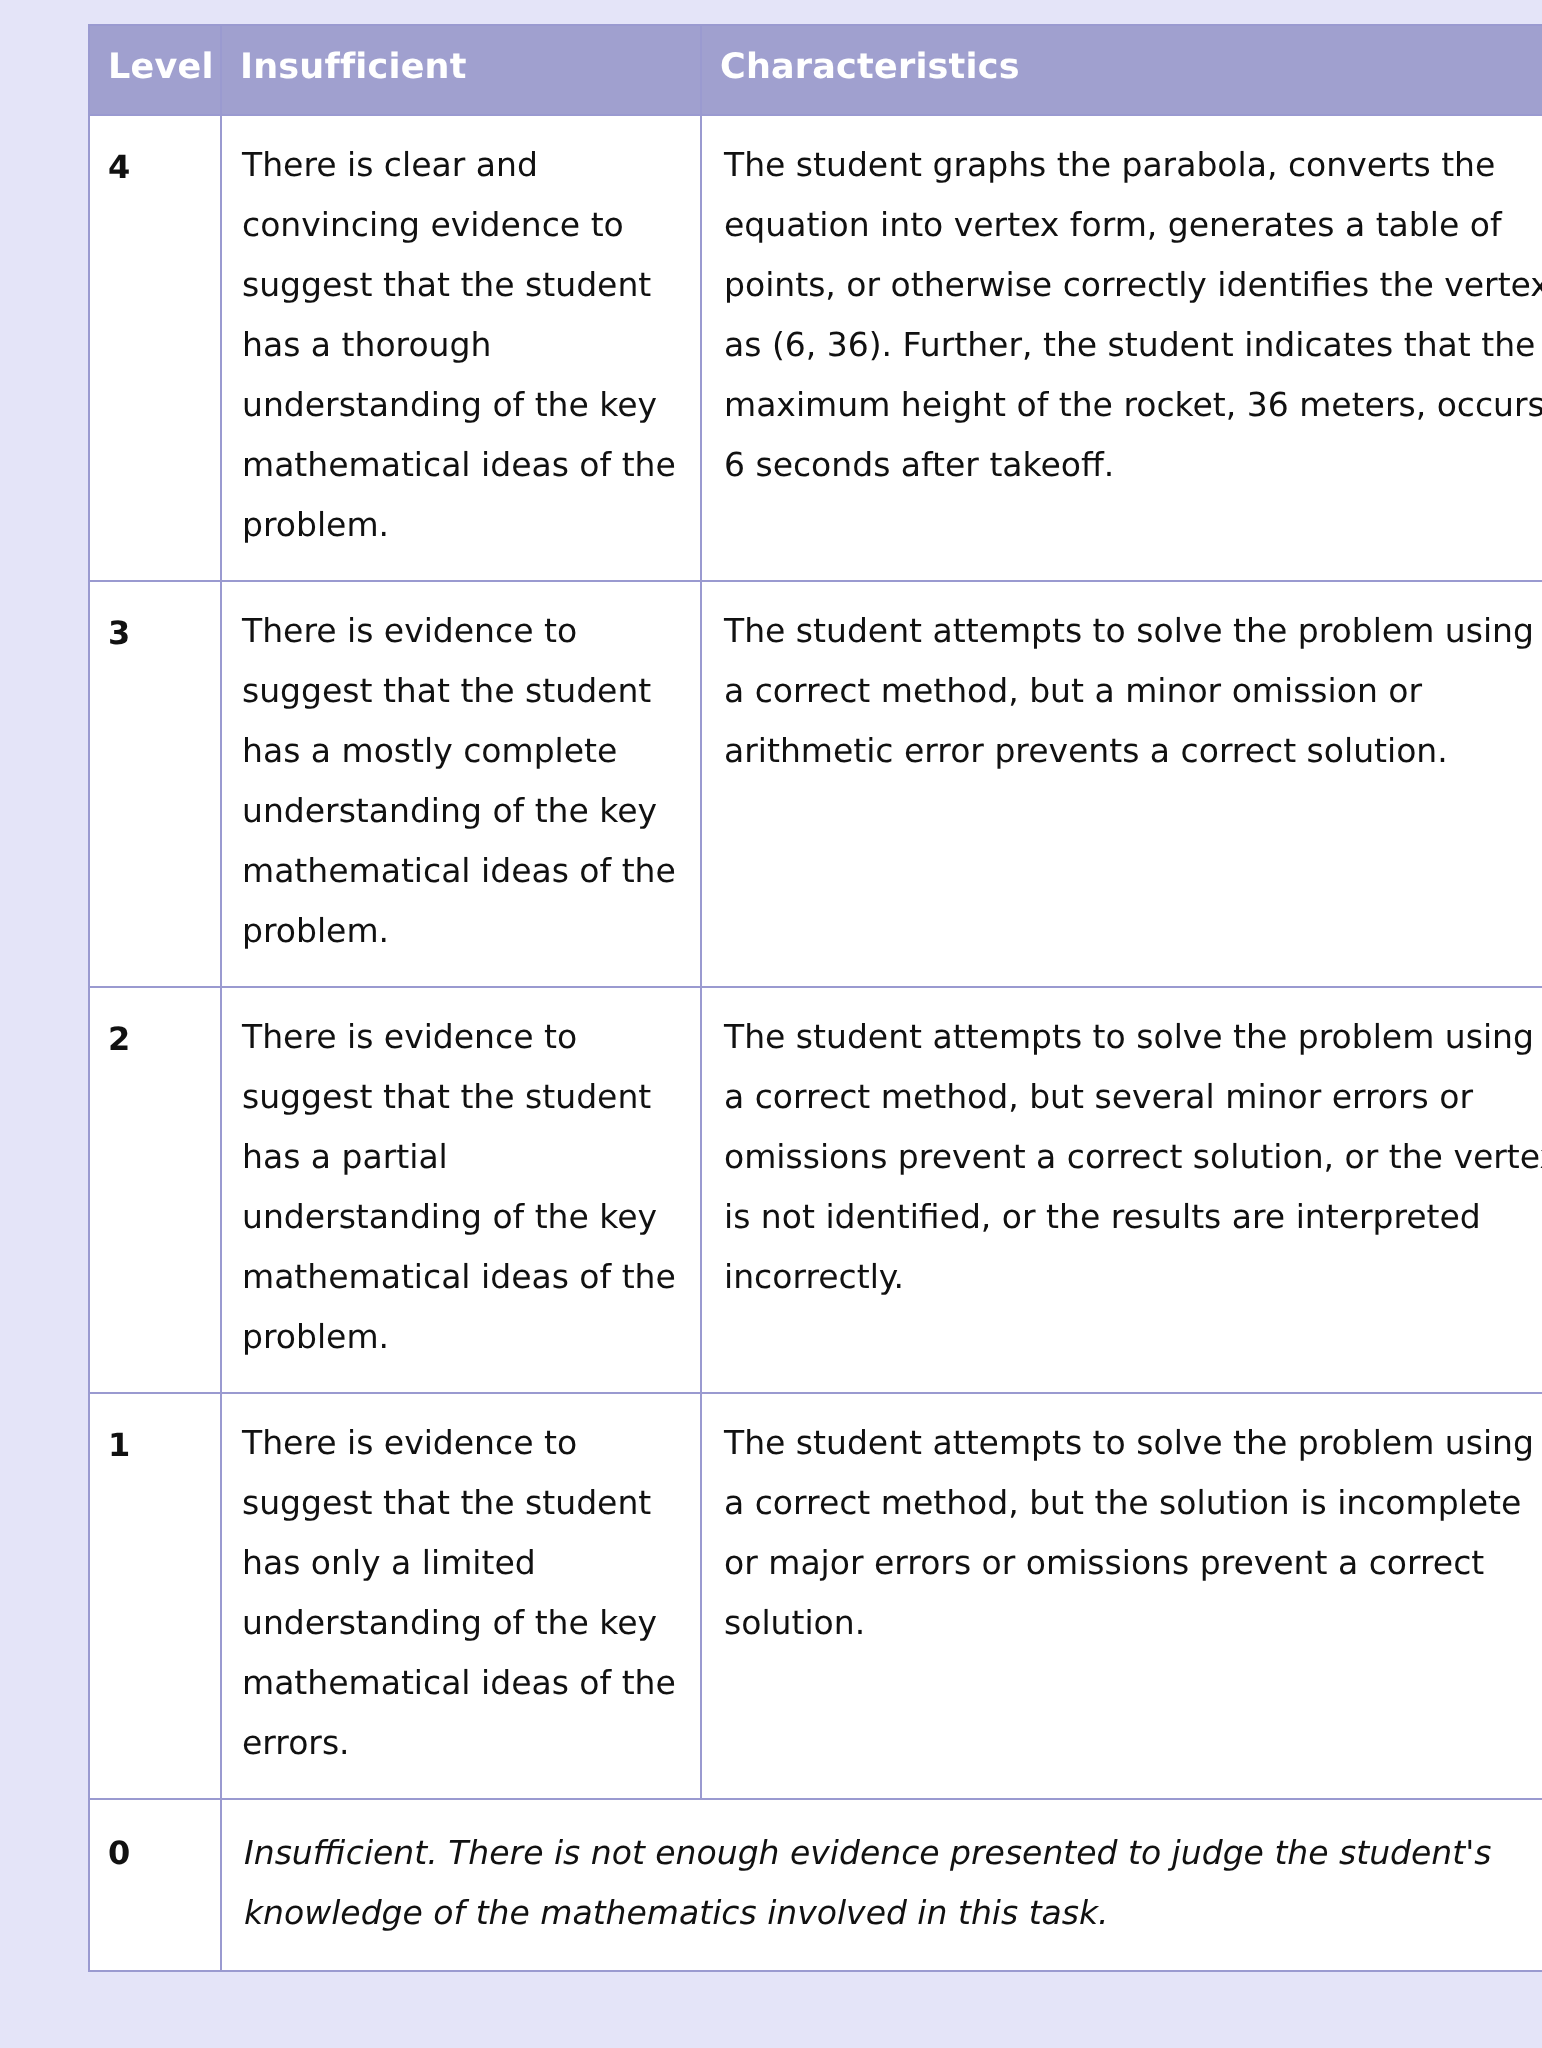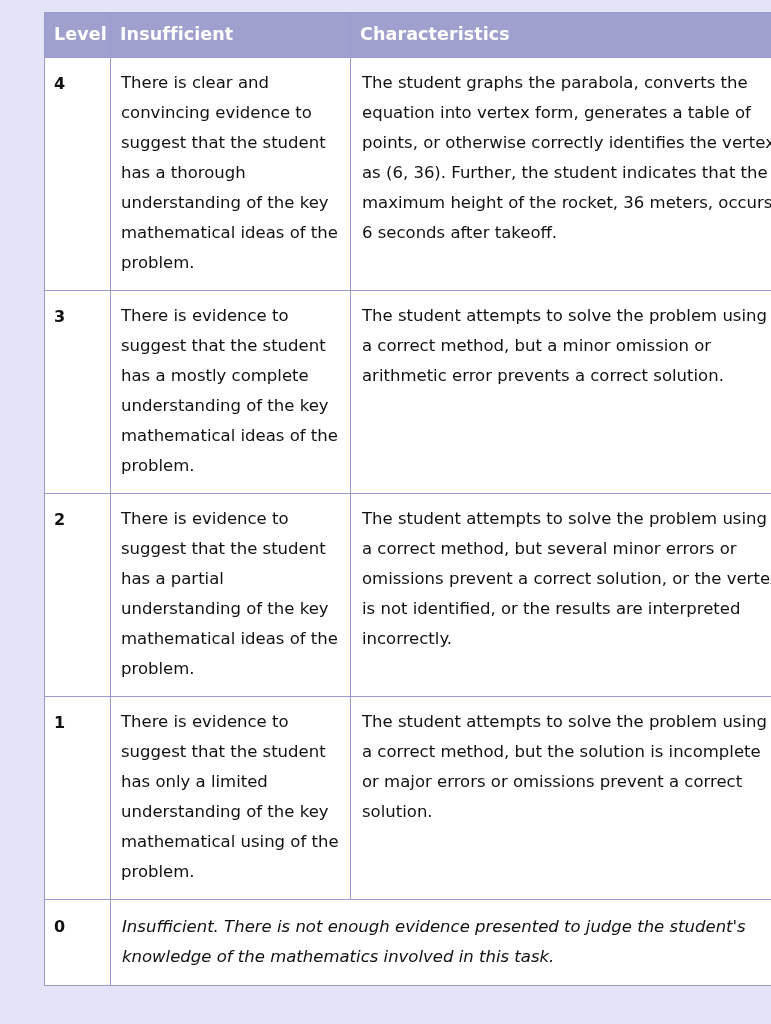--- a/index.html
+++ b/index.html
@@ -116,21 +116,21 @@
         <td class="desc-cell">There is evidence to suggest that the student has a mostly complete understanding of the key mathematical ideas of the problem.</td>
         <td class="char-cell">The student attempts to solve the problem using a correct method, but a minor omission or arithmetic error prevents a correct solution.</td>
       </tr>
       <tr class="row-level-2">
         <td class="level-cell">2</td>
         <td class="desc-cell">There is evidence to suggest that the student has a partial understanding of the key mathematical ideas of the problem.</td>
         <td class="char-cell">The student attempts to solve the problem using a correct method, but several minor errors or omissions prevent a correct solution, or the vertex is not identified, or the results are interpreted incorrectly.</td>
       </tr>
       <tr class="row-level-1">
         <td class="level-cell">1</td>
-        <td class="desc-cell">There is evidence to suggest that the student has only a limited understanding of the key mathematical using of the problem.</td>
+        <td class="desc-cell">There is evidence to suggest that the student has only a limited understanding of the key mathematical ideas of the errors.</td>
         <td class="char-cell">The student attempts to solve the problem using a correct method, but the solution is incomplete or major errors or omissions prevent a correct solution.</td>
       </tr>
       <tr class="row-level-0">
         <td class="level-cell">0</td>
         <td class="wide-cell" colspan="2">Insufficient. There is not enough evidence presented to judge the student's knowledge of the mathematics involved in this task.</td>
       </tr>
     </tbody>
   </table>
 </div>
 

